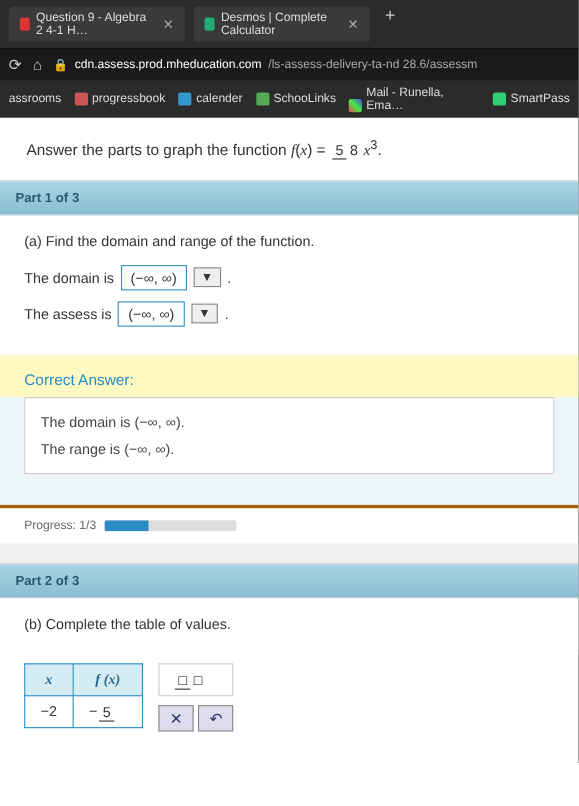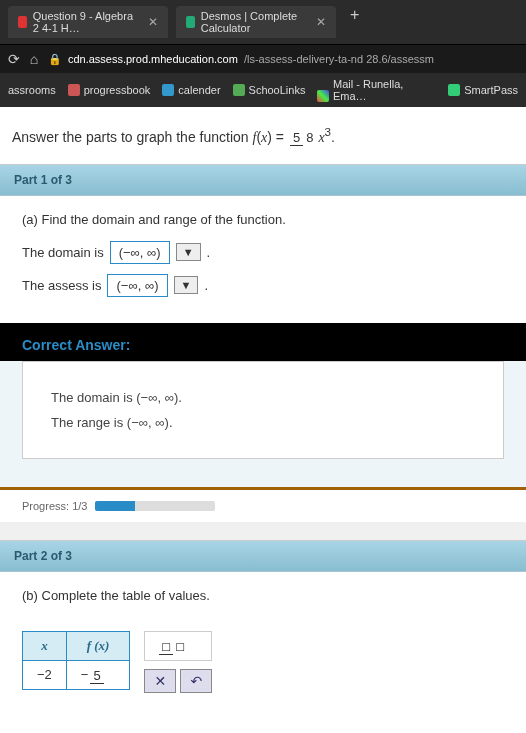--- a/index.html
+++ b/index.html
@@ -10,33 +10,33 @@
 .tab-close{color:#aaa;font-size:12px;cursor:pointer}
 .tab-plus{color:#ccc;font-size:16px;padding:0 6px;cursor:pointer}
 .addr-bar{background:#1a1a1a;padding:6px 8px;display:flex;align-items:center;gap:10px}
 .nav-icon{color:#ccc;font-size:14px}
 .url-area{display:flex;align-items:center;gap:6px;font-size:11px;color:#aaa;flex:1}
 .url-domain{color:#fff}
 .bookmarks{background:#2b2b2b;padding:5px 8px;display:flex;align-items:center;gap:12px;font-size:11px;color:#ddd}
 .bm-item{display:flex;align-items:flex-end;gap:4px;cursor:pointer}
 .bm-icon{width:12px;height:12px;border-radius:2px}
 .content{background:#fff;height:calc(733px - 95px);overflow:hidden;position:relative}
-.question{padding:18px 12px;font-size:14px;color:#333}
+.question{padding:18px 24px;font-size:14px;color:#333}
 .frac{display:inline-block;vertical-align:middle;text-align:center;font-size:13px;margin:0 2px}
 .frac-num{border-bottom:1px solid #333;padding:0 3px}
 .frac-den{padding:0 3px}
 .fn-ital{font-style:italic;font-family:'Times New Roman',serif}
 .part-header{background:linear-gradient(#a8d5e5,#88bdd0);padding:8px 14px;font-size:12px;color:#2a5a70;font-weight:bold;border-top:1px solid #ccc;border-bottom:1px solid #a8c5d0}
 .part-body{padding:16px 22px;background:#fff}
 .part-body p{font-size:13px;color:#333;margin-bottom:14px}
 .row-line{font-size:13px;color:#333;margin-bottom:10px;display:flex;align-items:center;gap:6px}
 .math-box{border:1px solid #2a8cc7;padding:3px 8px;font-size:13px;background:#fff}
 .dd{border:1px solid #888;padding:2px 6px;font-size:11px;background:#eee;cursor:pointer}
-.correct-head{color:#2a8cc7;font-size:14px;font-weight:bold;padding:14px 22px 8px;background:#000000}
-.correct-box{margin:0 22px 14px;border:1px solid #ccc;padding:28px;font-size:13px;color:#444;background:#fff}
+.correct-head{color:#2a8cc7;font-size:14px;font-weight:normal;padding:14px 22px 8px;background:#fef9c3}
+.correct-box{margin:0 22px 14px;border:1px solid #ccc;padding:14px;font-size:13px;color:#444;background:#fff}
 .correct-wrap{background:#eef5f8;padding-bottom:14px}
 .progress-row{padding:10px 22px;font-size:11px;color:#666;display:flex;align-items:center;gap:8px;border-top:3px solid #a16207}
 .pbar{width:120px;height:10px;background:#ddd;border-radius:2px;overflow:hidden}
 .pfill{height:100%;background:#2a8cc7;width:33%}
 .gap{height:18px;background:#f0f0f0}
 .table-wrap{padding:8px 22px;display:flex;gap:14px;align-items:flex-start}
 .val-table{border-collapse:collapse}
 .val-table th,.val-table td{border:1px solid #2a8cc7;padding:6px 14px;text-align:center;font-size:13px;color:#333}
 .val-table th{background:#d5ecf5;color:#2a6a8a;font-style:italic;font-family:'Times New Roman',serif}
 .tool-btns{display:flex;gap:4px;flex-direction:column}

